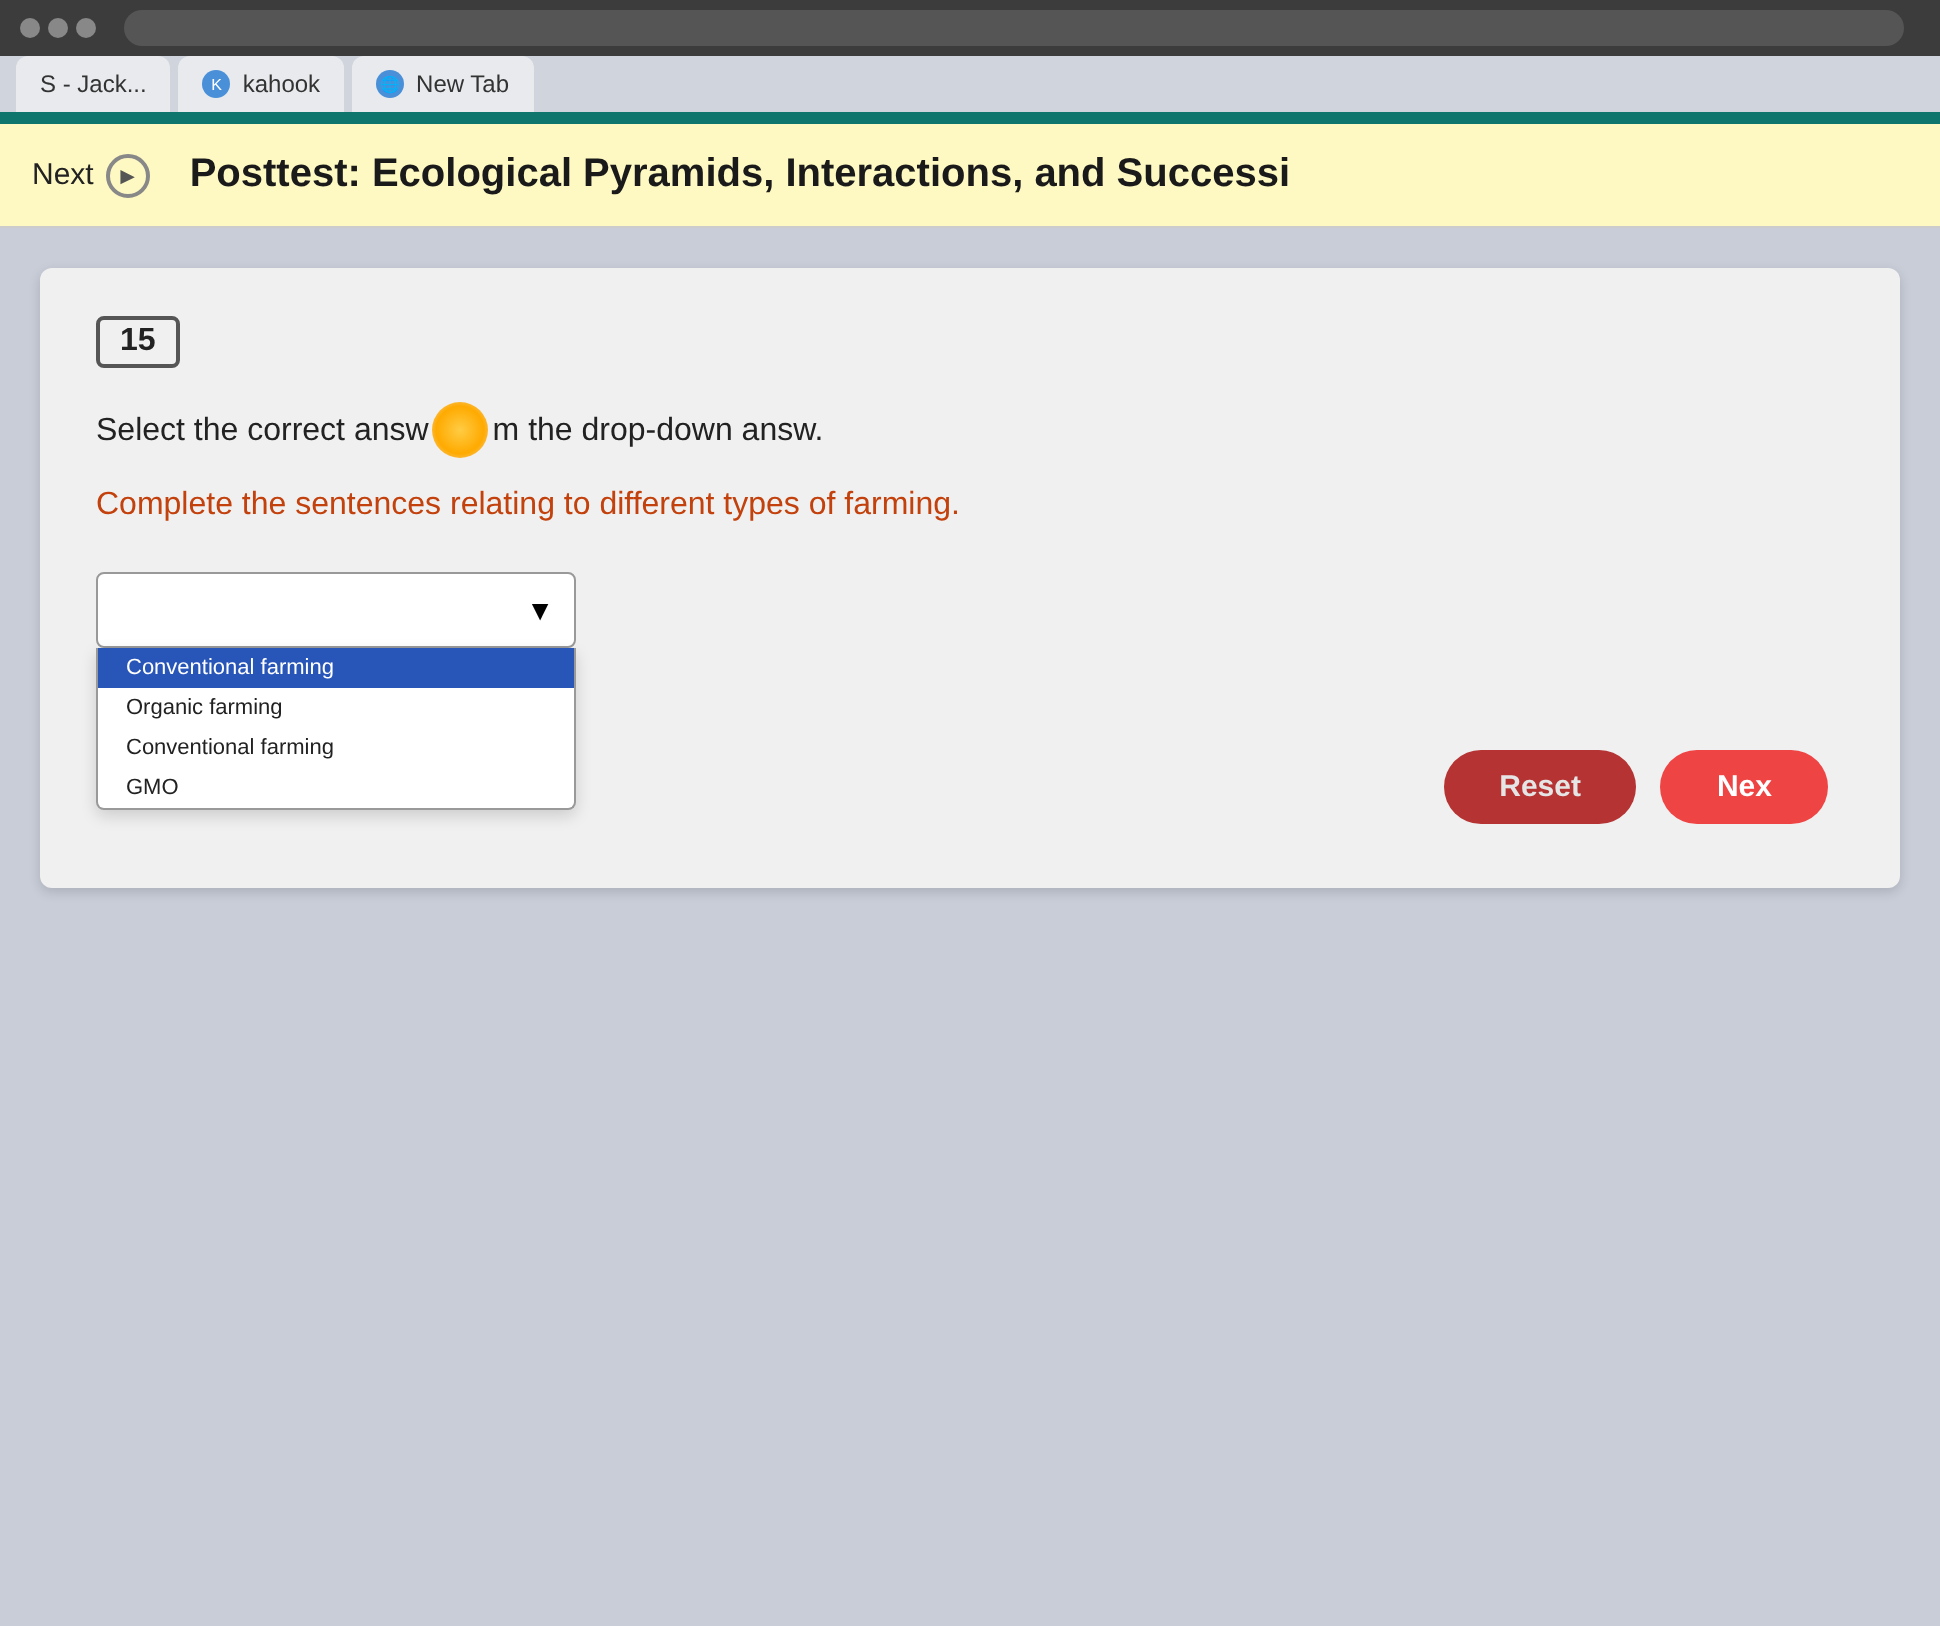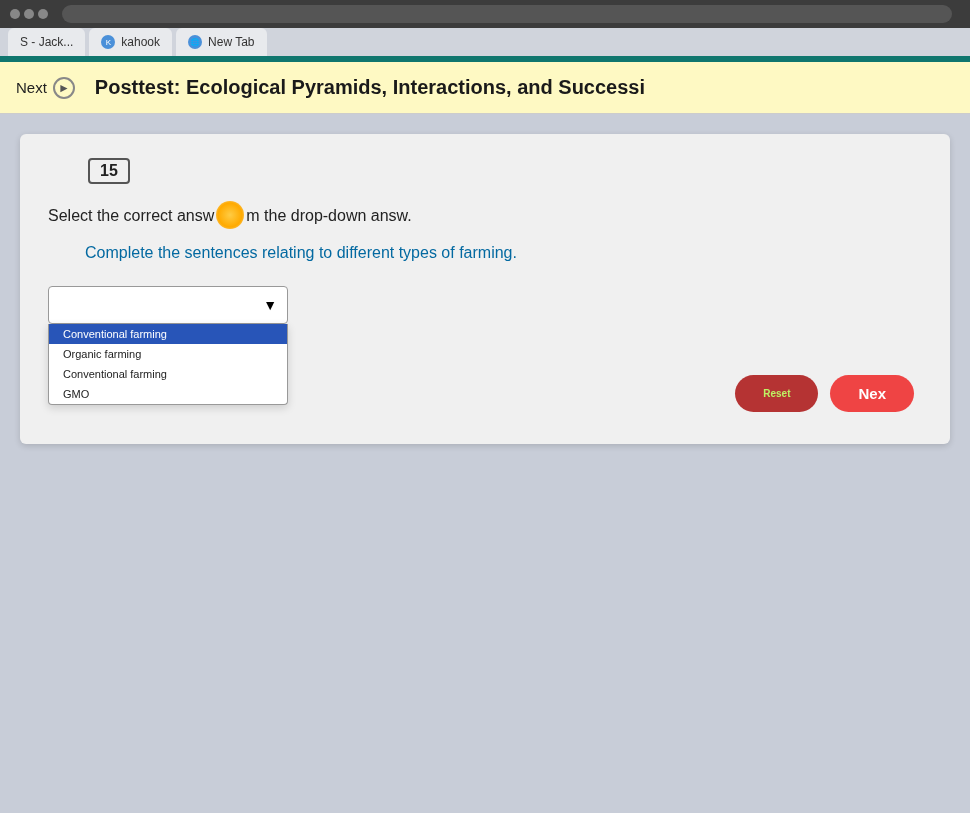--- a/index.html
+++ b/index.html
@@ -138,37 +138,35 @@
 
     .question-number {
       display: inline-block;
       border: 2px solid #555;
       border-radius: 4px;
       padding: 2px 10px;
       font-size: 16px;
       font-weight: 600;
       color: #222;
       margin-bottom: 18px;
-      margin-left: 40px;
     }
 
     .question-instruction {
       font-size: 16px;
       color: #222;
       margin-bottom: 14px;
       display: flex;
       align-items: center;
       gap: 0;
     }
 
     .question-text {
       font-size: 16px;
-      color: #0369a1;
+      color: #c2410c;
       margin-bottom: 24px;
-      margin-left: 37px;
     }
 
     
     .dropdown-row {
       display: flex;
       align-items: flex-start;
       gap: 12px;
       margin-bottom: 4px;
       position: relative;
     }
@@ -244,25 +242,25 @@
     .buttons-row {
       display: flex;
       justify-content: flex-end;
       gap: 12px;
       margin-top: 30px;
       padding-right: 8px;
     }
 
     .btn-reset {
       background: #b53333;
-      color: #bef264;
+      color: #e5e5e5;
       border: none;
       border-radius: 20px;
       padding: 10px 28px;
-      font-size: 10px;
+      font-size: 15px;
       font-weight: 600;
       cursor: pointer;
     }
 
     .btn-next {
       background: #ef4444;
       color: white;
       border: none;
       border-radius: 20px;
       padding: 10px 28px;

